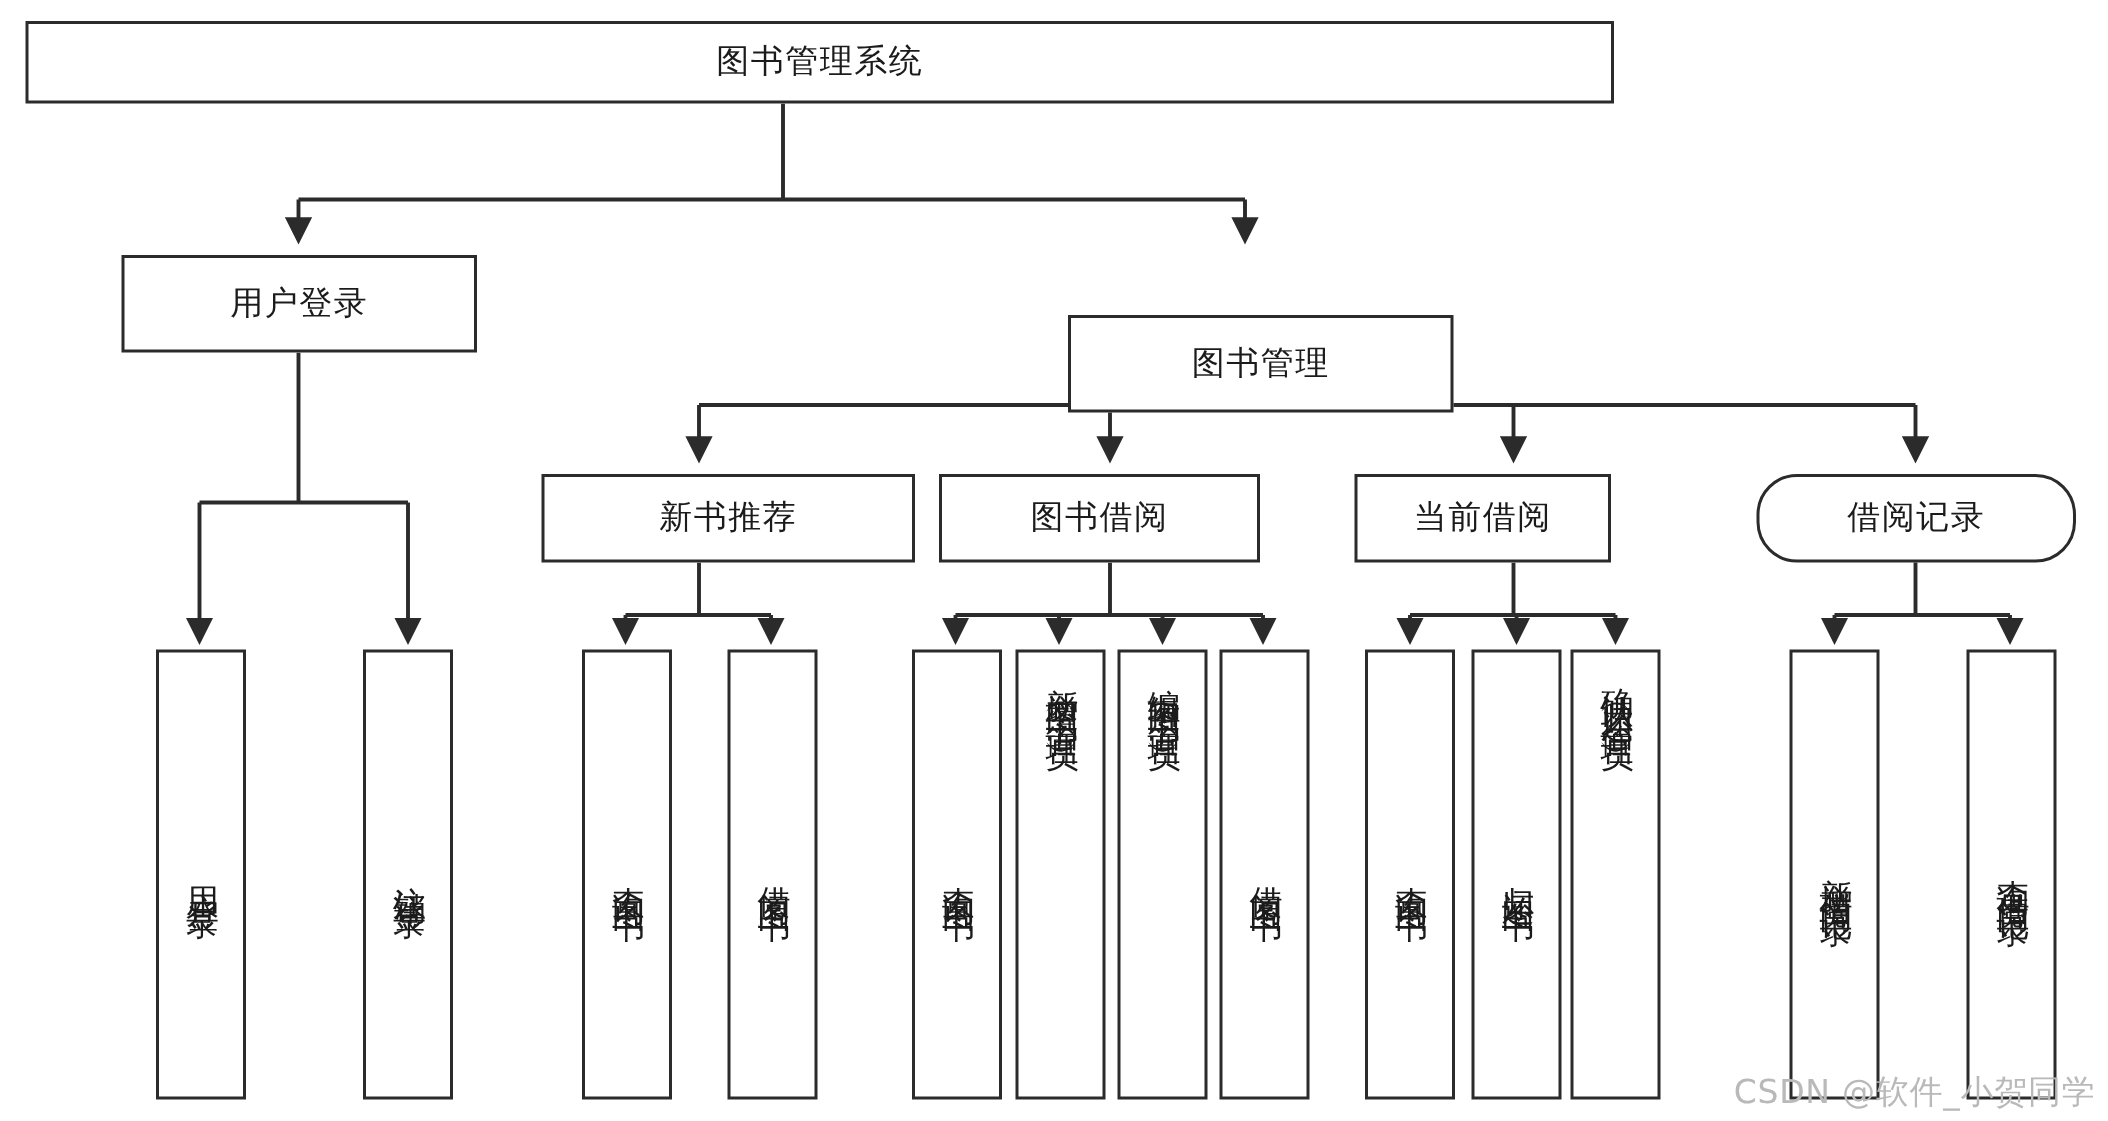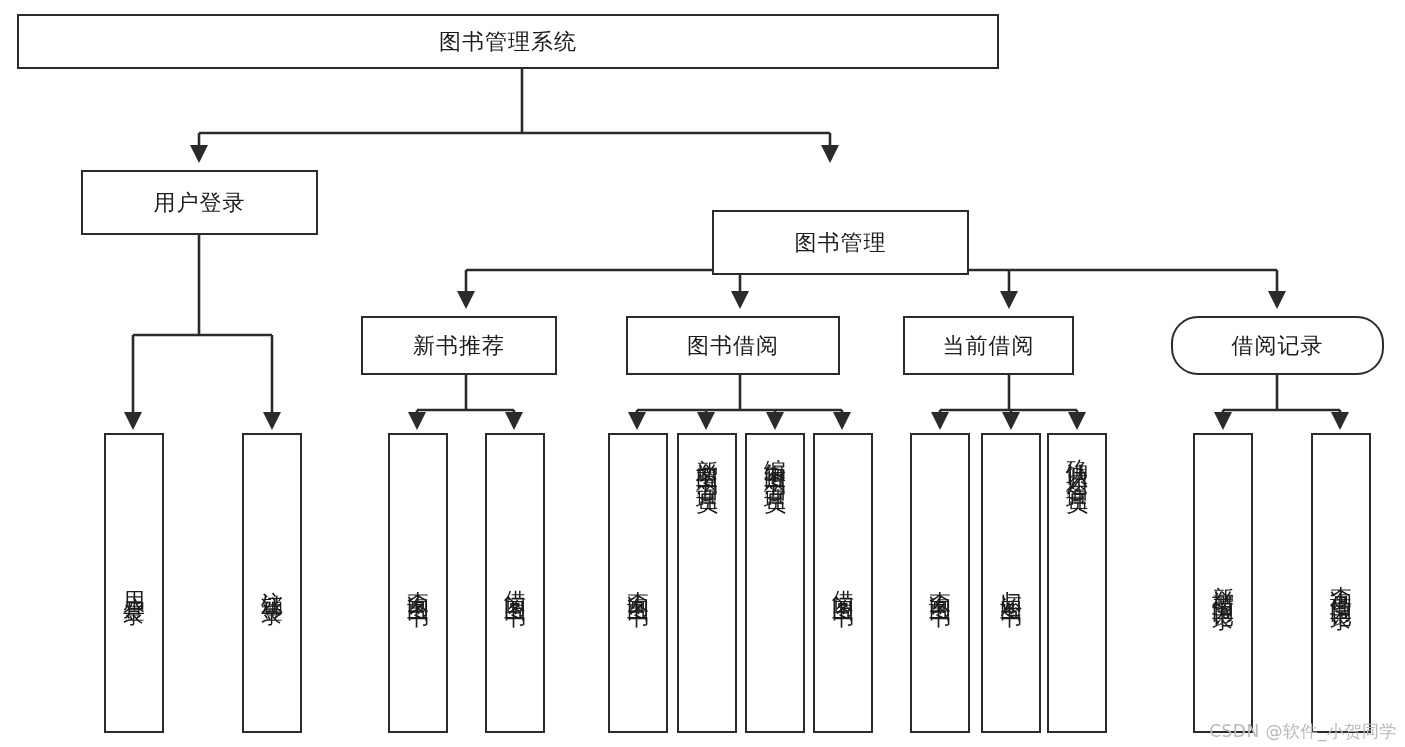--- a/index.html
+++ b/index.html
@@ -57,21 +57,21 @@
   }
   
   .node.v.mid{
     align-items:center;
     padding-top:0;
   }
   #watermark{
     position:absolute;
     right:8px;
     bottom:4px;
-    font-size:17px;
+    font-size:22px;
     color:#b9b9b9;
     letter-spacing:0.5px;
     z-index:5;
     white-space:nowrap;
   }
 </style>
 </head>
 <body>
 
 <div id="diagram">
@@ -119,32 +119,32 @@
       <path d="M 1011 410 L 1011 427" marker-end="url(#arrow)"></path>
       <path d="M 1077 410 L 1077 427" marker-end="url(#arrow)"></path>
 
       <path d="M 1277 375 L 1277 410"></path>
       <path d="M 1223 410 L 1340 410"></path>
       <path d="M 1223 410 L 1223 427" marker-end="url(#arrow)"></path>
       <path d="M 1340 410 L 1340 427" marker-end="url(#arrow)"></path>
     </g>
   </svg>
 
-  <div class="node h" style="left:17px;top:14px;width:982px;height:55px;">
+  <div class="node h" style="left:17px;top:14px;width:1059px;height:55px;">
     <span class="label">图书管理系统</span>
   </div>
 
   <div class="node h" style="left:81px;top:170px;width:237px;height:65px;">
     <span class="label">用户登录</span>
   </div>
   <div class="node h" style="left:712px;top:170px;width:257px;height:65px;margin-top:40px;">
     <span class="label">图书管理</span>
   </div>
 
-  <div class="node h" style="left:361px;top:316px;width:196px;height:59px;">
+  <div class="node h" style="left:361px;top:316px;width:249px;height:59px;">
     <span class="label">新书推荐</span>
   </div>
   <div class="node h" style="left:626px;top:316px;width:214px;height:59px;">
     <span class="label">图书借阅</span>
   </div>
   <div class="node h" style="left:903px;top:316px;width:171px;height:59px;">
     <span class="label">当前借阅</span>
   </div>
   <div class="node h" style="left:1171px;top:316px;width:213px;height:59px;border-radius:27px;">
     <span class="label">借阅记录</span>

